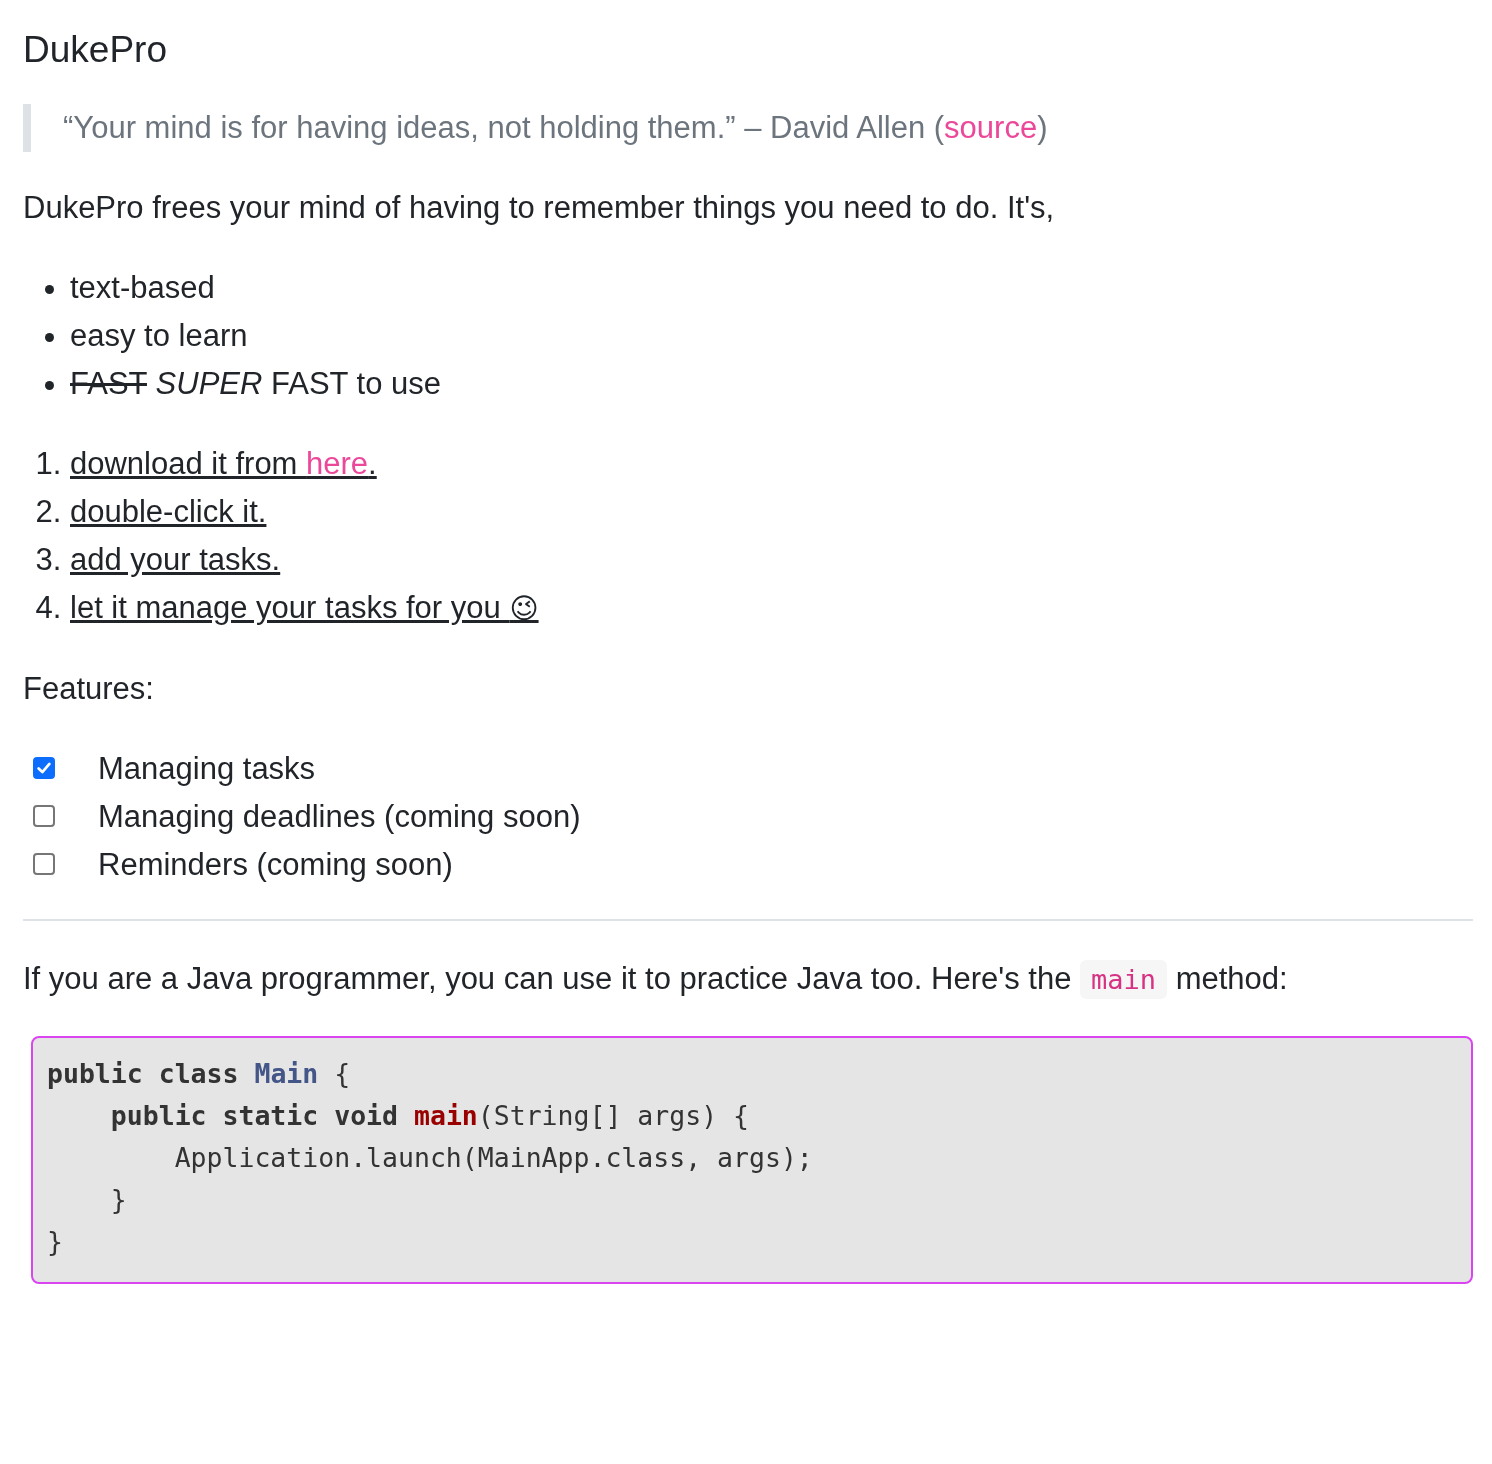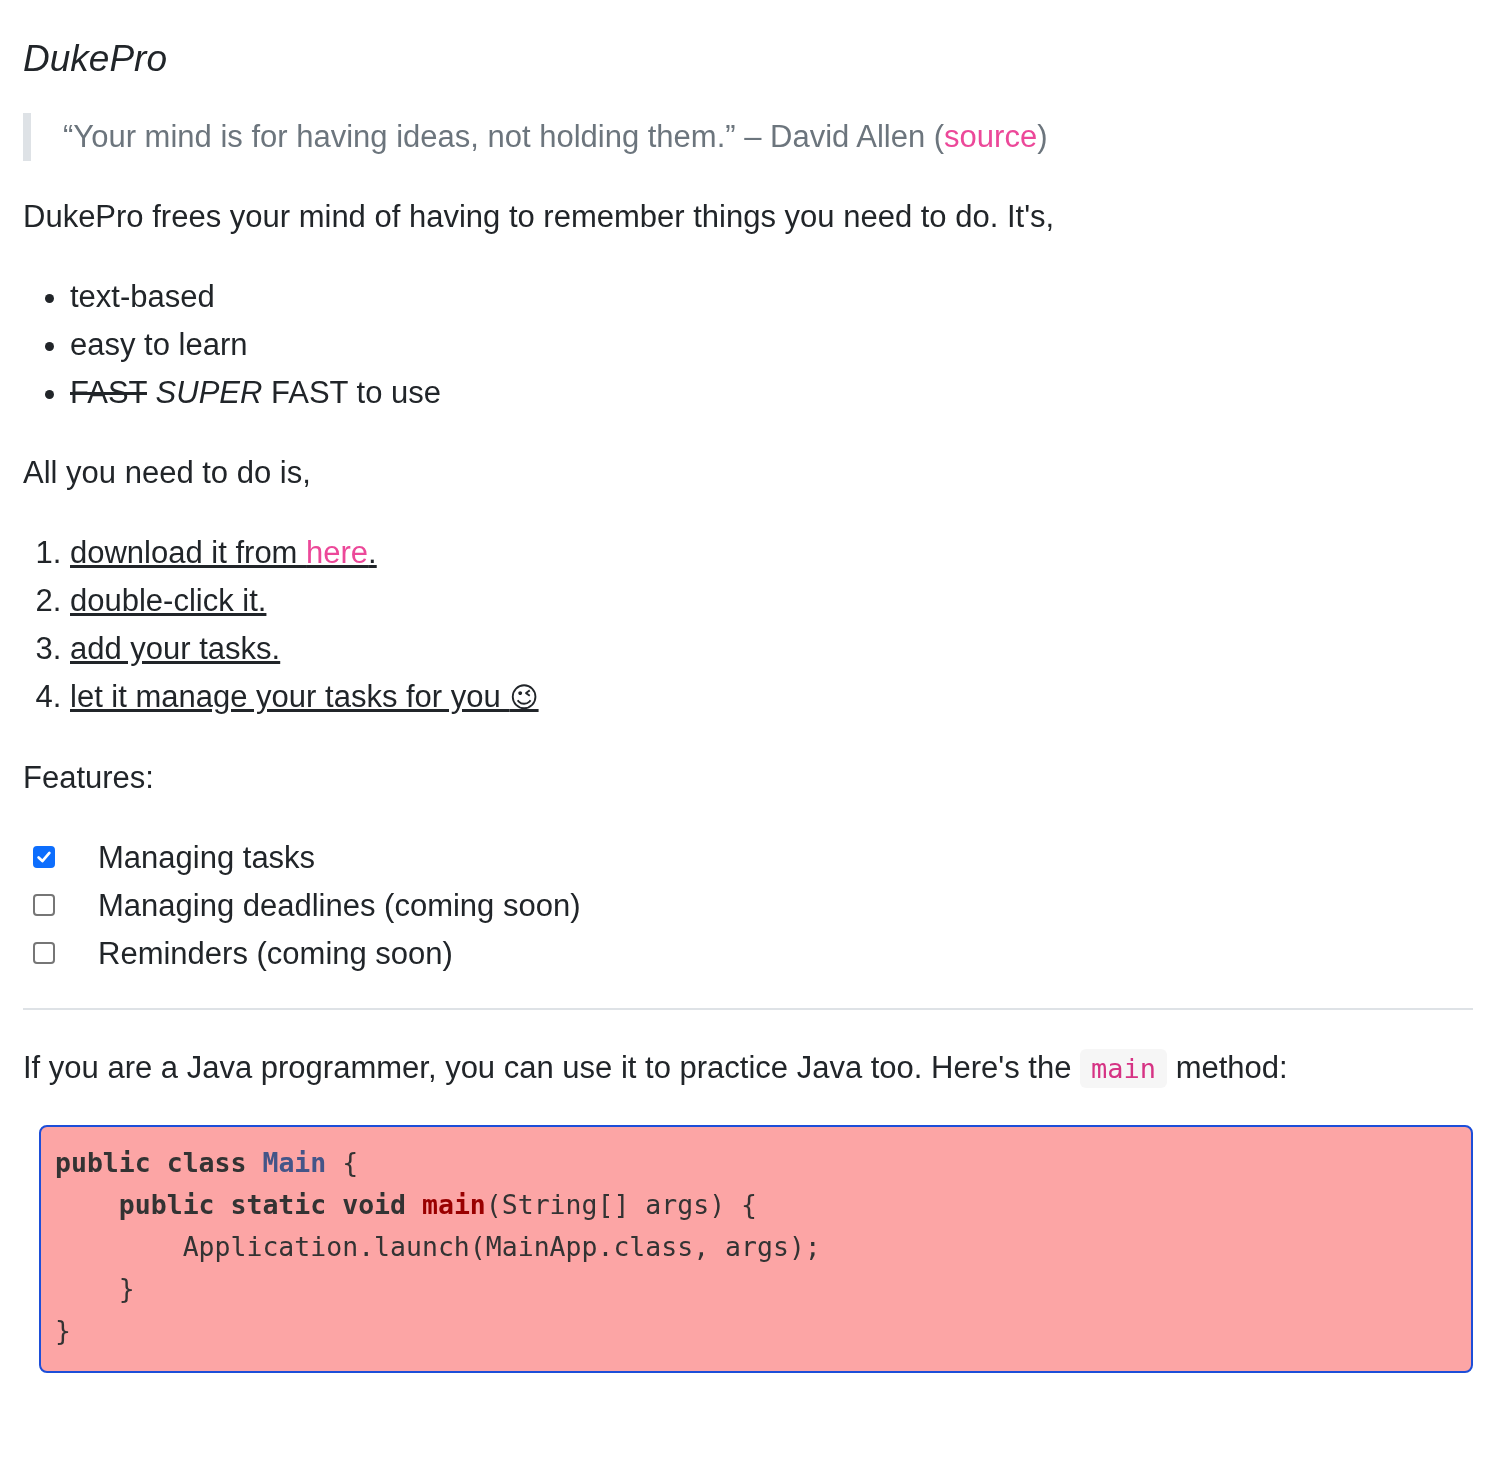--- a/index.html
+++ b/index.html
@@ -5,22 +5,22 @@
   html, body { margin: 0; padding: 0; background: #ffffff; }
   body {
     width: 1492px; height: 1464px; overflow: hidden;
     font-family: "Liberation Sans", "DejaVu Sans", sans-serif;
     color: #212529;
     font-size: 31px;
     line-height: 48px;
   }
   .page { position: relative; padding: 0 19px 0 23px; }
   h1 {
-    margin: 0; padding-top: 35px; height: 56px;
-    font-size: 37px; font-weight: 500; line-height: 48px; color: #212529; font-style: italic;
+    margin: 0; padding-top: 26px; height: 56px;
+    font-size: 37px; font-weight: 500; line-height: 48px; color: #212529;
   }
   .quote {
     margin: 22px 0 0 0;
     border-left: 8px solid #dee2e6;
     padding-left: 32px;
     color: #6c757d;
     height: 48px; line-height: 48px;
   }
   a { color: #ec4899; text-decoration: none; }
   p { margin: 0; }
@@ -45,23 +45,23 @@
   hr {
     margin: 30px 0 0 0; border: 0; height: 2px; background: #dee2e6;
   }
   .p-java { margin-top: 34px; line-height: 48px; }
   code.inline {
     font-family: "DejaVu Sans Mono", "Liberation Mono", monospace;
     font-size: 27px; color: #d63384; background: #f6f6f6;
     border-radius: 6px; padding: 4px 11px;
   }
   pre {
-    margin: 32px 0 0 16px;
-    background: #fca5a5;
-    border: 2px solid #1d4ed8;
+    margin: 32px 0 0 8px;
+    background: #e5e5e5;
+    border: 2px solid #d946ef;
     border-radius: 8px;
     padding: 15px 14px 19px 14px;
     font-family: "DejaVu Sans Mono", "Liberation Mono", monospace;
     font-size: 26.5px; line-height: 42px; color: #333;
     white-space: pre; overflow: hidden;
   }
   .kw { font-weight: bold; color: #333; }
   .cls { font-weight: bold; color: #445588; }
   .fn { font-weight: bold; color: #990000; }
   del { text-decoration: line-through; }
@@ -75,21 +75,20 @@
   <blockquote class="quote"><span>“Your mind is for having ideas, not holding them.” – David Allen (</span><a href="#">source</a><span>)</span></blockquote>
 
   <p class="p-intro">DukePro frees your mind of having to remember things you need to do. It's,</p>
 
   <ul>
     <li>text-based</li>
     <li>easy to learn</li>
     <li><del>FAST</del> <em>SUPER</em><span> FAST to use</span></li>
   </ul>
 
-  <p class="p-after-ul">All you need to do is,</p>
 
   <ol>
     <li><span>download it from </span><a href="#">here</a><span>.</span></li>
     <li>double-click it.</li>
     <li>add your tasks.</li>
     <li><span>let it manage your tasks for you </span><span class="emoji">😉</span></li>
   </ol>
 
 
   <p class="p-features">Features:</p>

